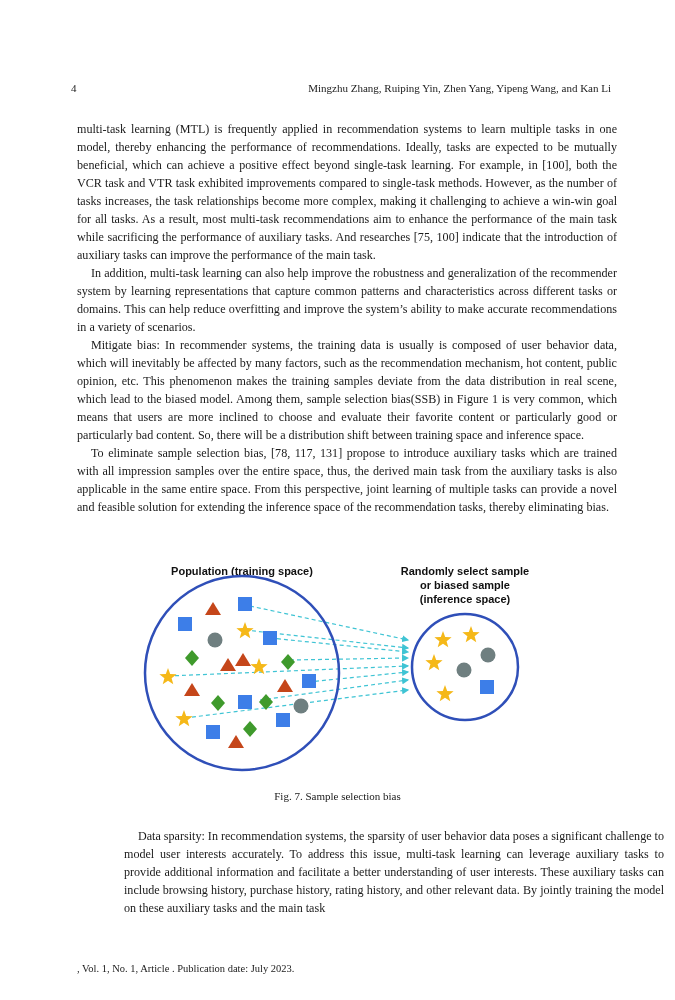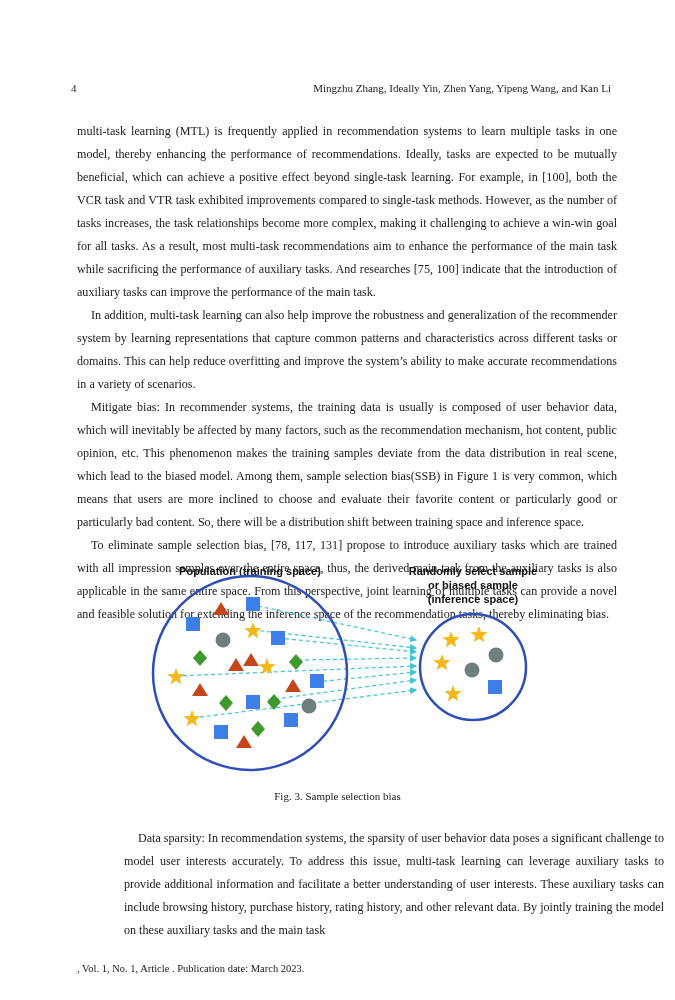--- a/index.html
+++ b/index.html
@@ -2,40 +2,40 @@
 <html><head>
 <meta charset="utf-8">
 <style>
   html, body { margin: 0; padding: 0; background: #ffffff; }
   body { width: 675px; height: 1000px; position: relative; overflow: hidden;
          font-family: "Liberation Serif", serif; color: #1a1a1a; }
   .page { position: absolute; left: 0; top: 0; width: 675px; height: 1000px; }
   .header { position: absolute; top: 82px; left: 71px; right: 64px; height: 16px;
             font-size: 11px; display: flex; justify-content: space-between; }
   .body-text { position: absolute; left: 77px; width: 540px; font-size: 12.1px;
-               line-height: 23px; text-align: justify; }
+               line-height: 18px; text-align: justify; }
   .body-text p { margin: 0; text-indent: 14px; }
   .body-text p.noindent { text-indent: 0; }
   .para-head { font-weight: normal; }
   #text-top { top: 120px; }
   #text-bottom { top: 827px; margin-left: 47px; }
-  .figure { position: absolute; left: 148px; top: 558px; width: 400px; height: 210px; }
+  .figure { position: absolute; left: 140px; top: 558px; width: 400px; height: 210px; }
   .figure svg { width: 400px; height: 210px; overflow: visible; }
   .fig-label { font-family: "Liberation Sans", sans-serif; font-weight: bold; font-size: 11px; fill: #111; }
   .caption { position: absolute; top: 790px; left: 0; width: 675px; text-align: center; font-size: 11px; }
   .footer { position: absolute; top: 963px; left: 77px; font-size: 10.5px; }
 </style>
 </head>
 <body>
 
 <div class="page">
 
   <div class="header">
     <span>4</span>
-    <span>Mingzhu Zhang, Ideally Yin, Zhen Yang, Yipeng Wang, and Kan Li</span>
+    <span>Mingzhu Zhang, Ruiping Yin, Zhen Yang, Yipeng Wang, and Kan Li</span>
   </div>
 
   <div class="body-text" id="text-top">
     <p class="noindent">
       <span class="para-head"></span><span>multi-task learning (MTL) is frequently applied in recommendation systems to learn multiple tasks in one model, thereby enhancing the performance of recommendations. Ideally, tasks are expected to be mutually beneficial, which can achieve a positive effect beyond single-task learning. For example, in [100], both the VCR task and VTR task exhibited improvements compared to single-task methods. However, as the number of tasks increases, the task relationships become more complex, making it challenging to achieve a win-win goal for all tasks. As a result, most multi-task recommendations aim to enhance the performance of the main task while sacrificing the performance of auxiliary tasks. And researches [75, 100] indicate that the introduction of auxiliary tasks can improve the performance of the main task.</span>
     </p>
     <p>
       <span class="para-head"></span><span>In addition, multi-task learning can also help improve the robustness and generalization of the recommender system by learning representations that capture common patterns and characteristics across different tasks or domains. This can help reduce overfitting and improve the system’s ability to make accurate recommendations in a variety of scenarios.</span>
     </p>
     <p>
@@ -98,22 +98,22 @@
           <polygon points="471.0,626.0 473.2,631.9 479.6,632.2 474.6,636.2 476.3,642.3 471.0,638.8 465.7,642.3 467.4,636.2 462.4,632.2 468.8,631.9" fill="#f5b818"></polygon>
           <polygon points="434.0,654.0 436.2,659.9 442.6,660.2 437.6,664.2 439.3,670.3 434.0,666.8 428.7,670.3 430.4,664.2 425.4,660.2 431.8,659.9" fill="#f5b818"></polygon>
           <circle cx="464" cy="670" r="7.5" fill="#6f7f80"></circle>
           <circle cx="488" cy="655" r="7.5" fill="#6f7f80"></circle>
           <rect x="480" y="680" width="14" height="14" fill="#3d7ee8"></rect>
           <polygon points="445.0,685.0 447.2,690.9 453.6,691.2 448.6,695.2 450.3,701.3 445.0,697.8 439.7,701.3 441.4,695.2 436.4,691.2 442.8,690.9" fill="#f5b818"></polygon>
         </g>
     </svg>
   </div>
 
-  <div class="caption">Fig. 3.  Sample selection bias</div>
+  <div class="caption">Fig. 7.  Sample selection bias</div>
 
   <div class="body-text" id="text-bottom">
     <p>
       <span class="para-head">Data sparsity:</span><span> In recommendation systems, the sparsity of user behavior data poses a significant challenge to model user interests accurately. To address this issue, multi-task learning can leverage auxiliary tasks to provide additional information and facilitate a better understanding of user interests. These auxiliary tasks can include browsing history, purchase history, rating history, and other relevant data. By jointly training the model on these auxiliary tasks and the main task</span>
     </p>
   </div>
 
-  <div class="footer">, Vol. 1, No. 1, Article . Publication date: March 2023.</div>
+  <div class="footer">, Vol. 1, No. 1, Article . Publication date: July 2023.</div>
 </div>
 
 </body></html>

